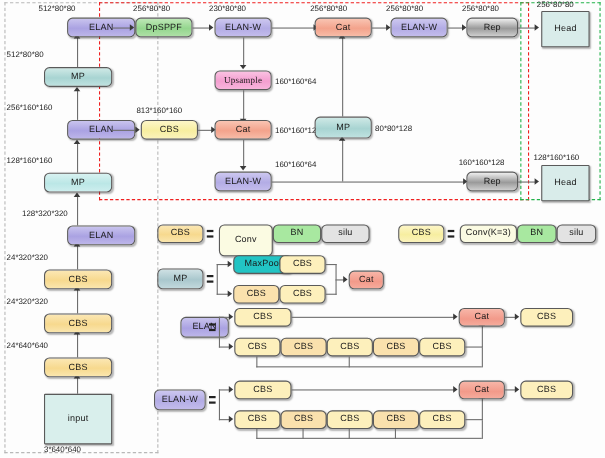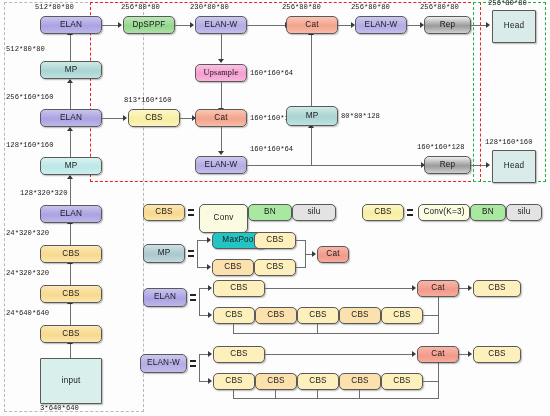--- a/index.html
+++ b/index.html
@@ -8,21 +8,21 @@
   #canvas{position:absolute;left:0;top:0;width:550px;height:416px;background:#fdfdfd;}
 
   
   .node{position:absolute;box-sizing:border-box;display:flex;align-items:center;
         justify-content:center;border:1px solid #5a5a5a;border-radius:5px;
         font-size:8.2px;letter-spacing:.2px;text-align:center;line-height:1;
         box-shadow:1px 1px 1.5px rgba(0,0,0,.28);white-space:nowrap;}
   .sq{border-radius:1px;}
 
   
-  .f-elan   {background:linear-gradient(180deg,#c9c4ee 0%,#aaa2e2 55%,#bdb6e9 100%);}
+  .f-elan   {background:linear-gradient(180deg,#c9c4ee 0%,#aaa2e2 55%,#bdb6e9 100%);margin-left:21px;}
   .f-elanw  {background:linear-gradient(180deg,#cdc8f0 0%,#b3ace5 55%,#c3bcec 100%);}
   .f-mp     {background:linear-gradient(180deg,#cfe9e6 0%,#a8d4d2 55%,#bfe2e0 100%);}
   .f-mp2    {background:linear-gradient(180deg,#d8f2f1 0%,#bbe7e6 55%,#cdeeee 100%);}
   .f-cbs    {background:linear-gradient(180deg,#fbe7b4 0%,#f7d98e 55%,#fae6ae 100%);}
   .f-cbs2   {background:linear-gradient(180deg,#fdf6c8 0%,#f7eea0 55%,#fbf3bc 100%);}
   .f-cat    {background:linear-gradient(180deg,#f9c5b3 0%,#f3a38c 55%,#f7bca8 100%);}
   .f-cat2   {background:linear-gradient(180deg,#f7b6a8 0%,#f29a8a 60%,#f5ab9c 100%);}
   .f-sppf   {background:linear-gradient(180deg,#bfe8b8 0%,#94d68e 55%,#aee0a6 100%);}
   .f-up     {background:linear-gradient(180deg,#fac2e2 0%,#f49fd0 55%,#f8b5dc 100%);font-family:Liberation Serif, serif;}
   .f-rep    {background:linear-gradient(180deg,#efefef 0%,#9a9a9a 55%,#cfcfcf 100%);}
@@ -55,21 +55,21 @@
   .arw-dn{border-left:3px solid transparent;border-right:3px solid transparent;
           border-top:4.5px solid #3a3a3a;}
   .arw-rt{border-top:3px solid transparent;border-bottom:3px solid transparent;
           border-left:4.5px solid #3a3a3a;}
 
   
   .eq{position:absolute;width:6px;height:7px;}
   .eq i{position:absolute;left:0;width:6px;height:2px;background:#222;display:block;}
   .eq i:first-child{top:0;} .eq i:last-child{bottom:0;}
 
-  .lbl{pointer-events:none;font-family:Liberation Mono, monospace;}
+  .lbl{pointer-events:none;}
 </style>
 </head>
 <body>
 
 <div id="canvas">
 
   <div class="dash d-gray" style="left:4px;top:2px;width:140px;height:410px;"></div>
   <div class="dash d-red" style="left:90px;top:2px;width:391px;height:180px;"></div>
   <div class="dash d-green" style="left:473px;top:2px;width:73px;height:180px;"></div>
 

